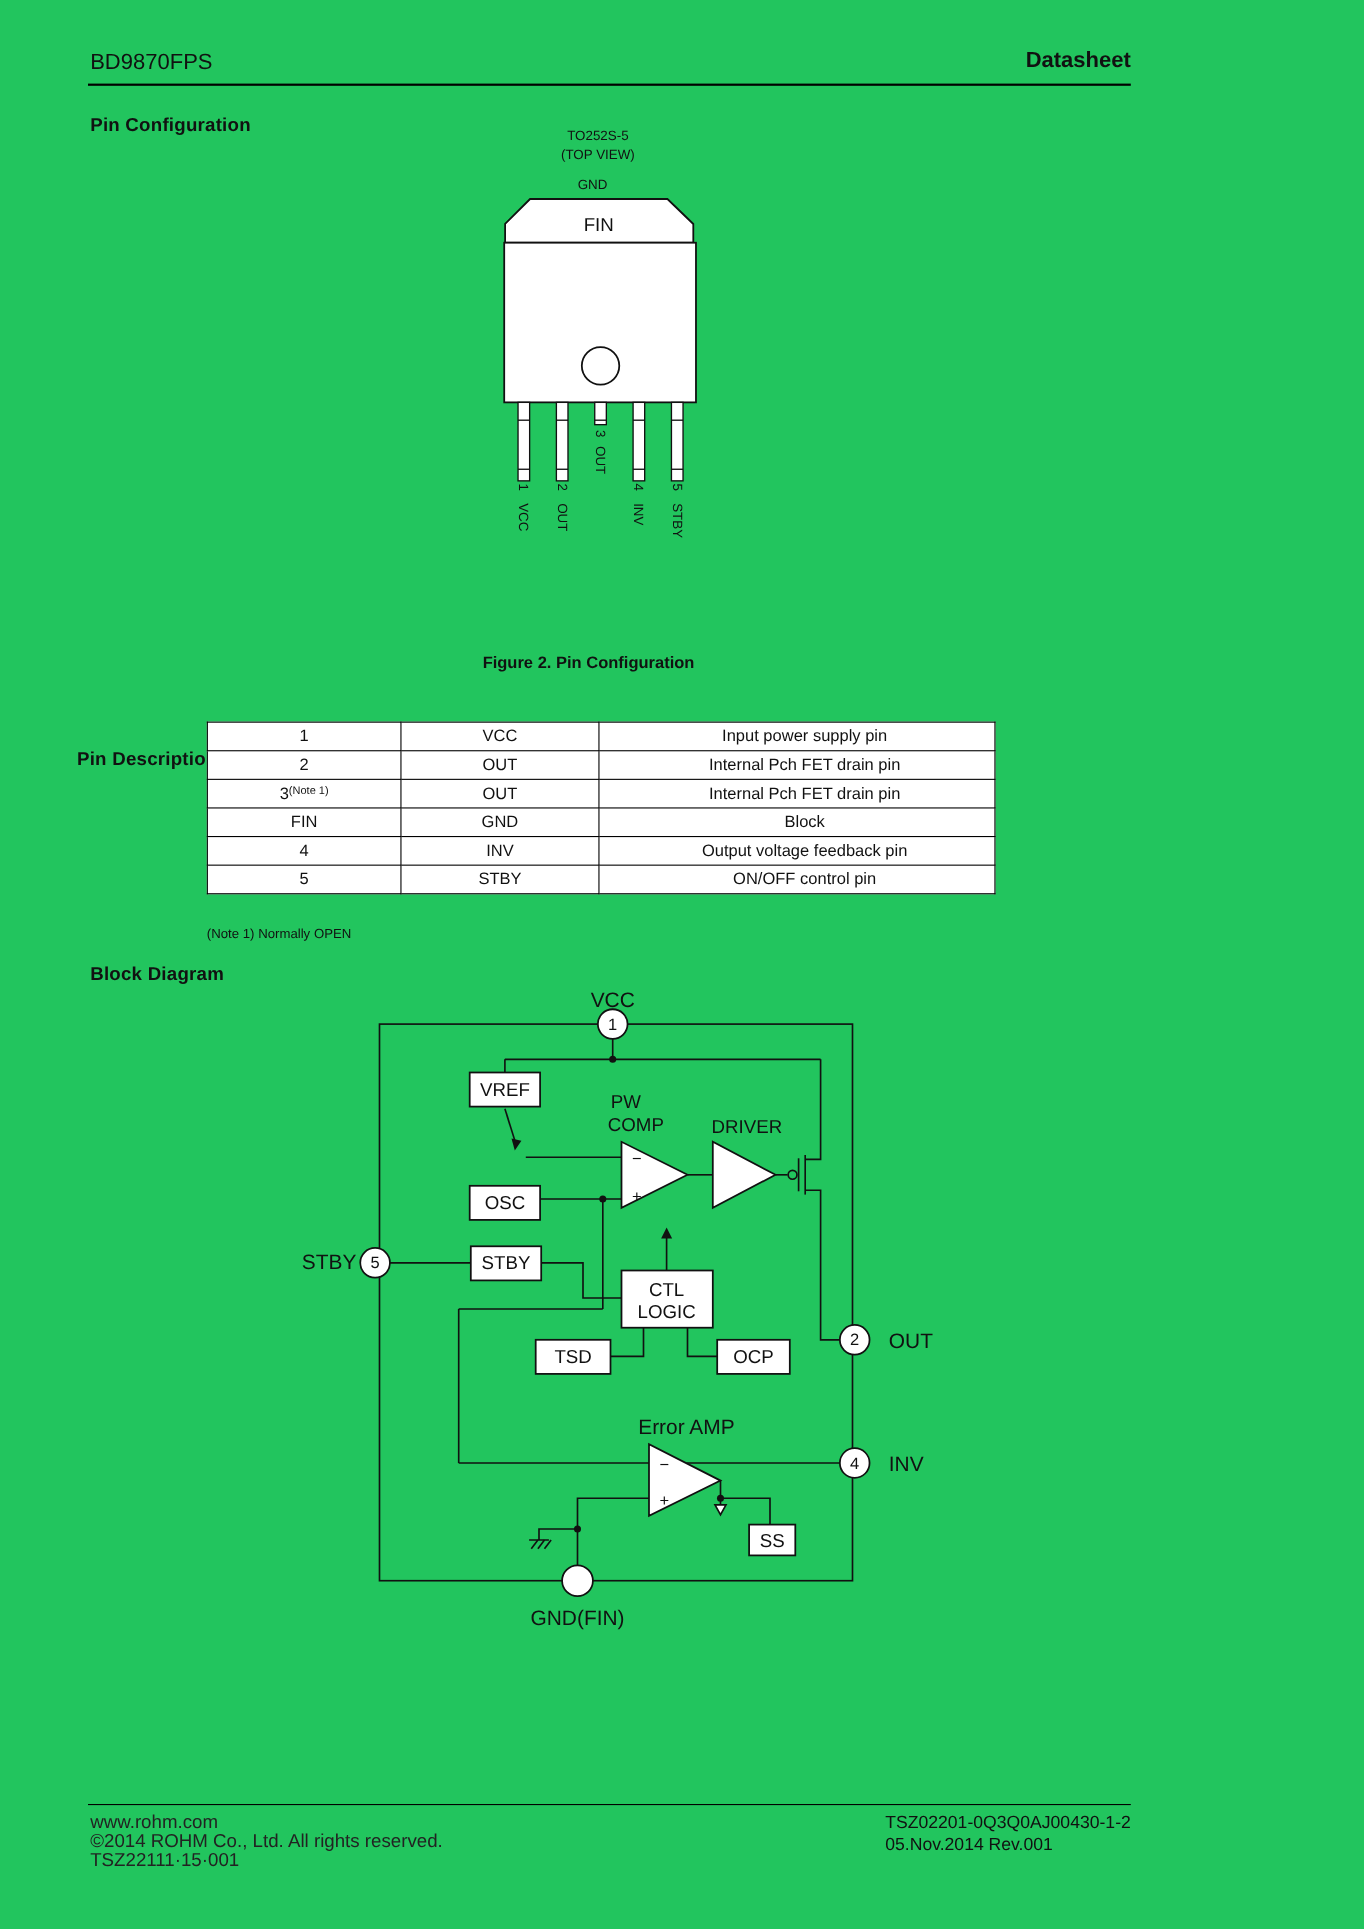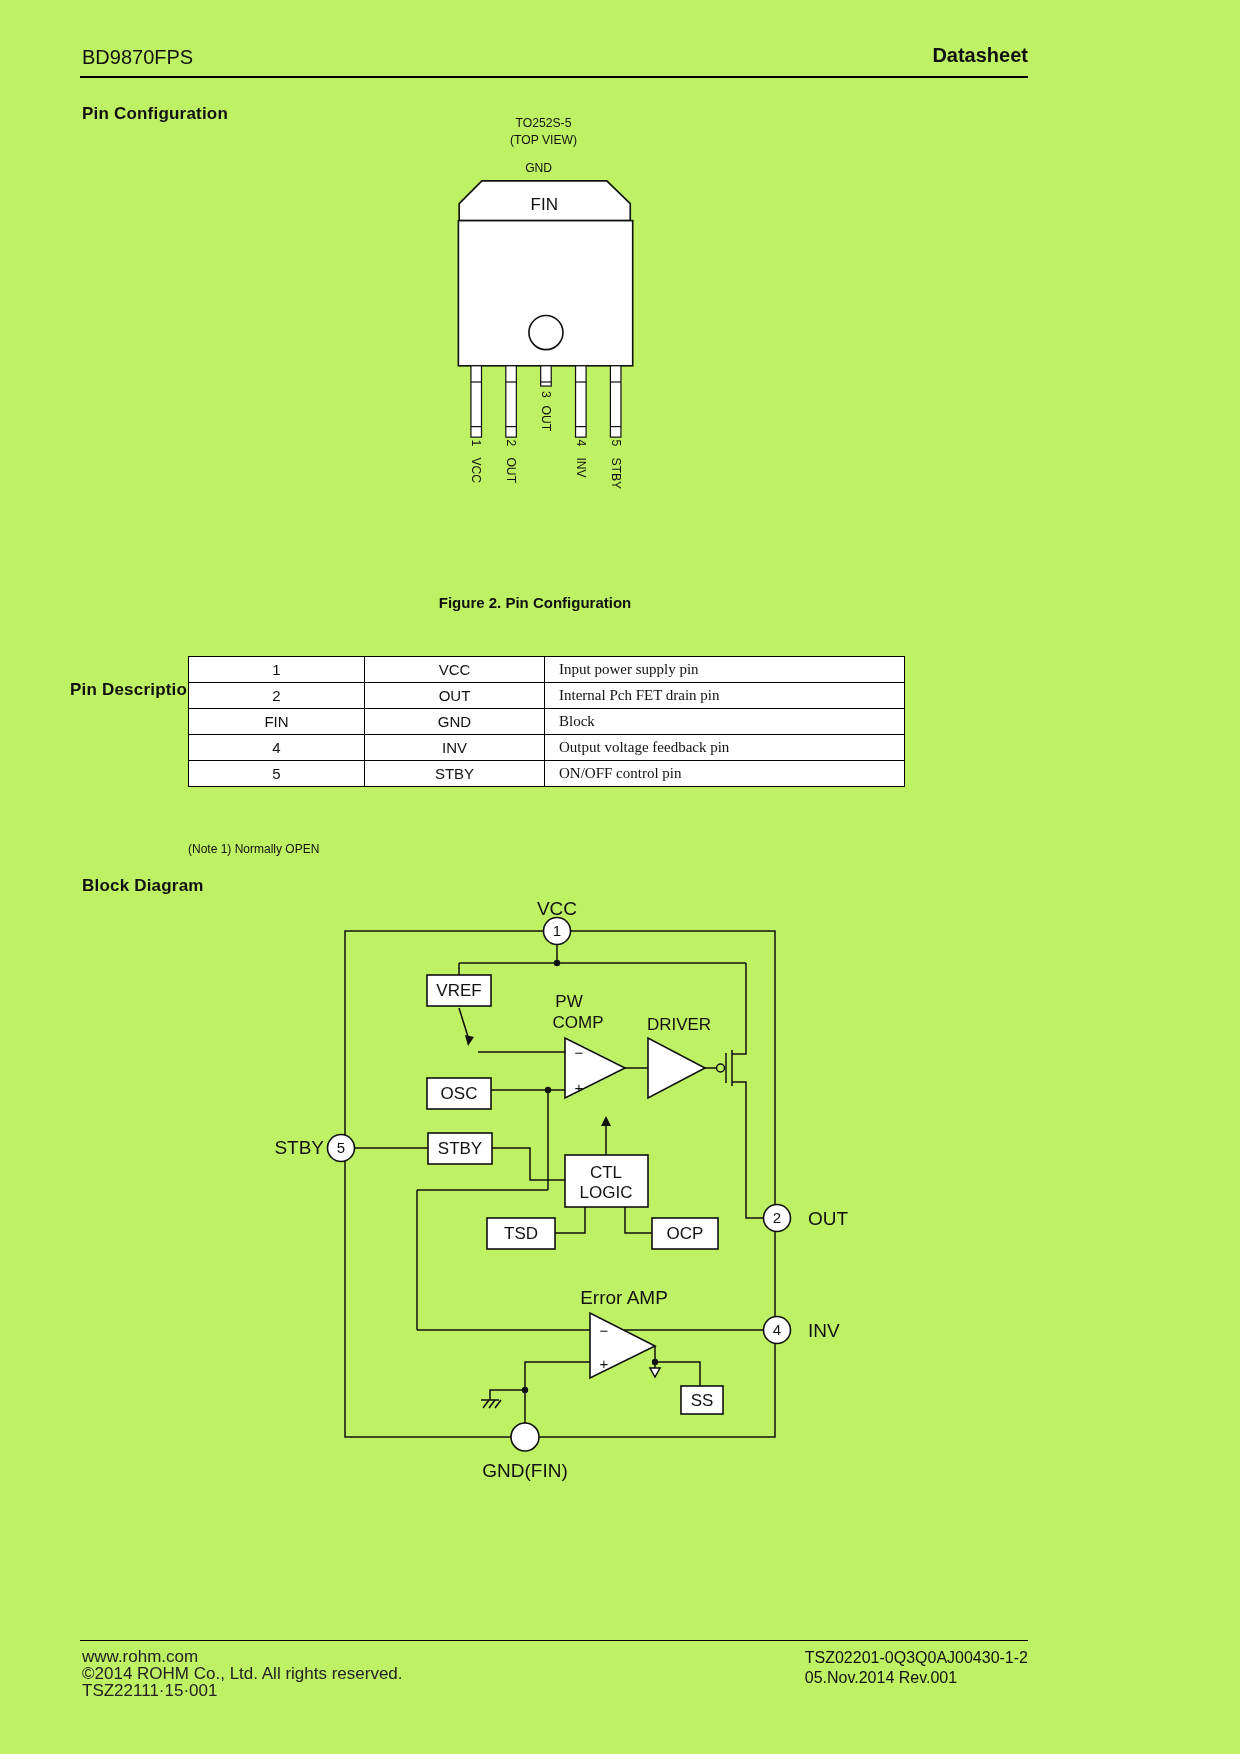--- a/index.html
+++ b/index.html
@@ -1,25 +1,25 @@
 <!DOCTYPE html>
 <html><head>
 <meta charset="utf-8">
 <style>
   html,body{margin:0;padding:0;background:#e8e8e8;}
-  .page{position:relative;width:1240px;height:1754px;background:#bef264;
+  .page{position:relative;width:1240px;height:1754px;background:#22c55e;
         font-family:"Liberation Sans",sans-serif;color:#111;overflow:hidden;margin:0 auto;}
   .abs{position:absolute;} .t15{font-size:15px;} .t20{font-size:20px;}
   .semibold{font-weight:bold;}
   .heading{font-size:17px;font-weight:bold;letter-spacing:.2px;}
   .rule{background:#000;}
   svg text{font-family:"Liberation Sans",sans-serif;fill:#111;}
   .pin-table{border-collapse:collapse;table-layout:fixed;width:716px;background:#fff;}
   .pin-table td{border:1px solid #000;font-size:15px;height:25px;padding:0;text-align:center;vertical-align:middle;}
-  .pin-table td.fn{text-align:left;padding-left:14px;font-family:Liberation Serif, serif;}
+  .pin-table td.fn{text-align:center;padding-left:14px;}
   .note-sup{font-size:10px;vertical-align:4px;}
   .footer-small{font-size:17px;color:#222;line-height:17px;}
   .footer-right{font-size:16px;color:#111;line-height:20px;}
 </style>
 </head>
 <body>
 
 <div class="page">
 
   <div class="abs t20" style="left:82px;top:46px;">BD9870FPS</div>
@@ -82,20 +82,27 @@
         <col style="width:360px">
       </colgroup>
     <tbody>
     <tr>
       <td>1</td>
       <td>VCC</td>
       <td class="fn">Input power supply pin</td>
     </tr>
     <tr>
       <td>2</td>
+      <td>OUT</td>
+      <td class="fn">Internal Pch FET drain pin</td>
+    </tr>
+    <tr>
+      <td>
+        <span>3</span><span class="note-sup">(Note 1)</span>
+      </td>
       <td>OUT</td>
       <td class="fn">Internal Pch FET drain pin</td>
     </tr>
     <tr>
       <td>FIN</td>
       <td>GND</td>
       <td class="fn">Block</td>
     </tr>
     <tr>
       <td>4</td>

